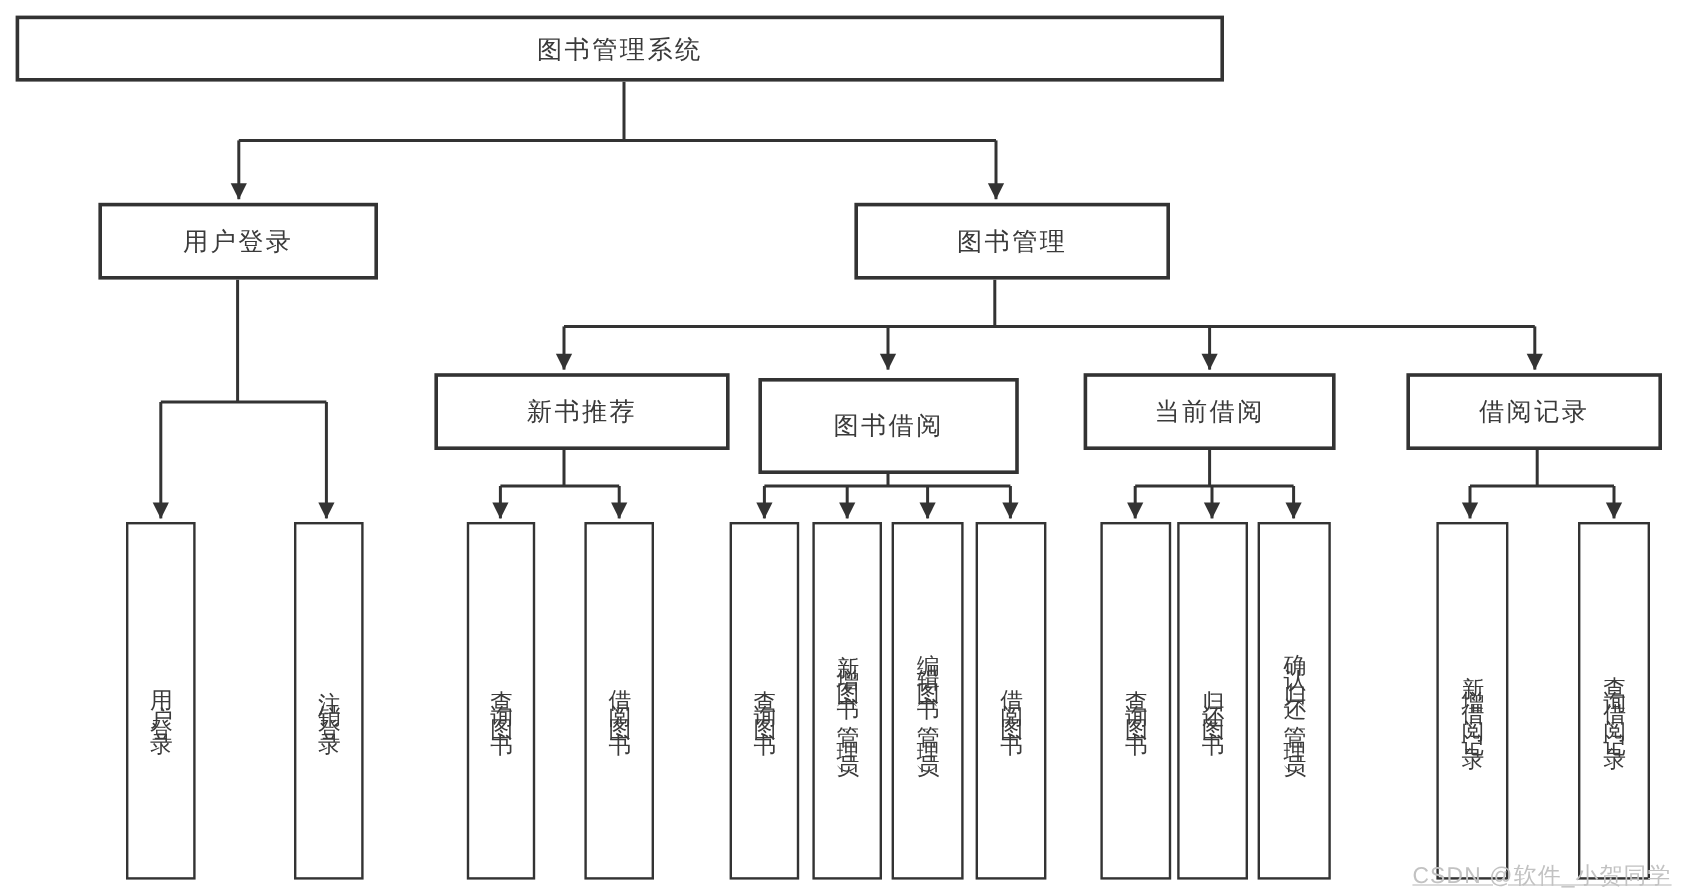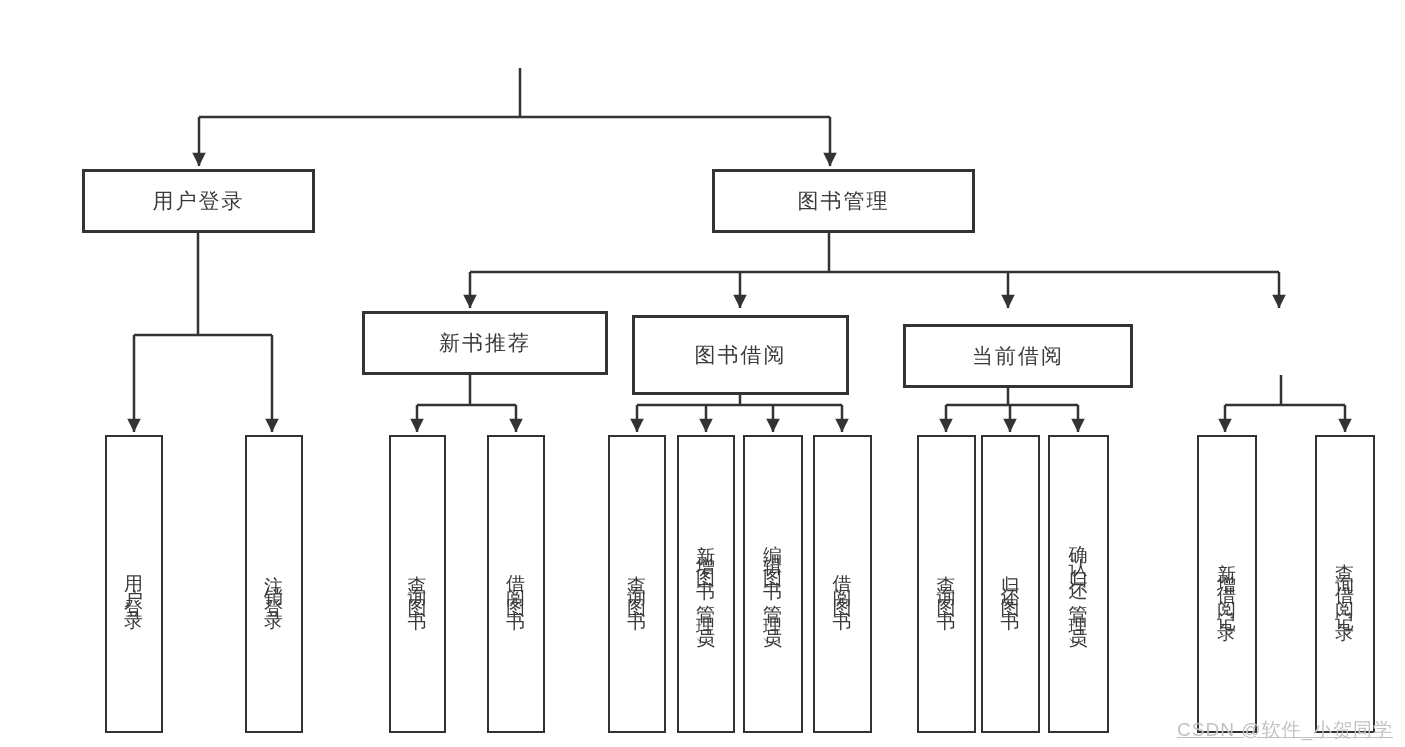--- a/index.html
+++ b/index.html
@@ -59,21 +59,21 @@
     white-space: nowrap;
   }
   
   .n-root  { left: 13px;  top: 13px;  width: 1007px; height: 55px; }
   
   .n-l2a   { left: 82px;  top: 169px; width: 233px;  height: 64px; }
   .n-l2b   { left: 712px; top: 169px; width: 263px;  height: 64px; }
   
   .n-l3a   { left: 362px;  top: 311px; width: 246px; height: 64px; }
   .n-l3b   { left: 632px;  top: 315px; width: 217px; height: 80px; align-items: center; }
-  .n-l3c   { left: 903px;  top: 311px; width: 230px; height: 64px; margin-top: 13px; }
+  .n-l3c   { left: 903px;  top: 311px; width: 210px; height: 64px; }
   .n-l3d   { left: 1172px; top: 311px; width: 213px; height: 64px; }
   
   .lf-1a { left: 105px;  width: 58px; }
   .lf-1b { left: 245px;  width: 58px; }
   .lf-2a { left: 389px;  width: 57px; }
   .lf-2b { left: 487px;  width: 58px; }
   .lf-3a { left: 608px;  width: 58px; }
   .lf-3b { left: 677px;  width: 58px; }
   .lf-3c { left: 743px;  width: 60px; }
   .lf-3d { left: 813px;  width: 59px; }
@@ -137,37 +137,43 @@
 
       <path d="M946 405 V432" marker-end="url(#arrow)"></path>
       <path d="M1010 405 V432" marker-end="url(#arrow)"></path>
       <path d="M1078 405 V432" marker-end="url(#arrow)"></path>
 
       <path d="M1225 405 V432" marker-end="url(#arrow)"></path>
       <path d="M1345 405 V432" marker-end="url(#arrow)"></path>
     </g>
   </svg>
 
+  <div class="node n-root">
+    <span>图书管理系统</span>
+  </div>
 
   <div class="node n-l2a">
     <span>用户登录</span>
   </div>
   <div class="node n-l2b">
     <span>图书管理</span>
   </div>
 
   <div class="node n-l3a">
     <span>新书推荐</span>
   </div>
   <div class="node n-l3b">
     <span>图书借阅</span>
   </div>
   <div class="node n-l3c">
     <span>当前借阅</span>
   </div>
+  <div class="node n-l3d">
+    <span>借阅记录</span>
+  </div>
 
   <div class="leaf lf-1a">
     <span class="vtext">用户登录</span>
   </div>
   <div class="leaf lf-1b">
     <span class="vtext">注销登录</span>
   </div>
 
   <div class="leaf lf-2a">
     <span class="vtext">查询图书</span>

